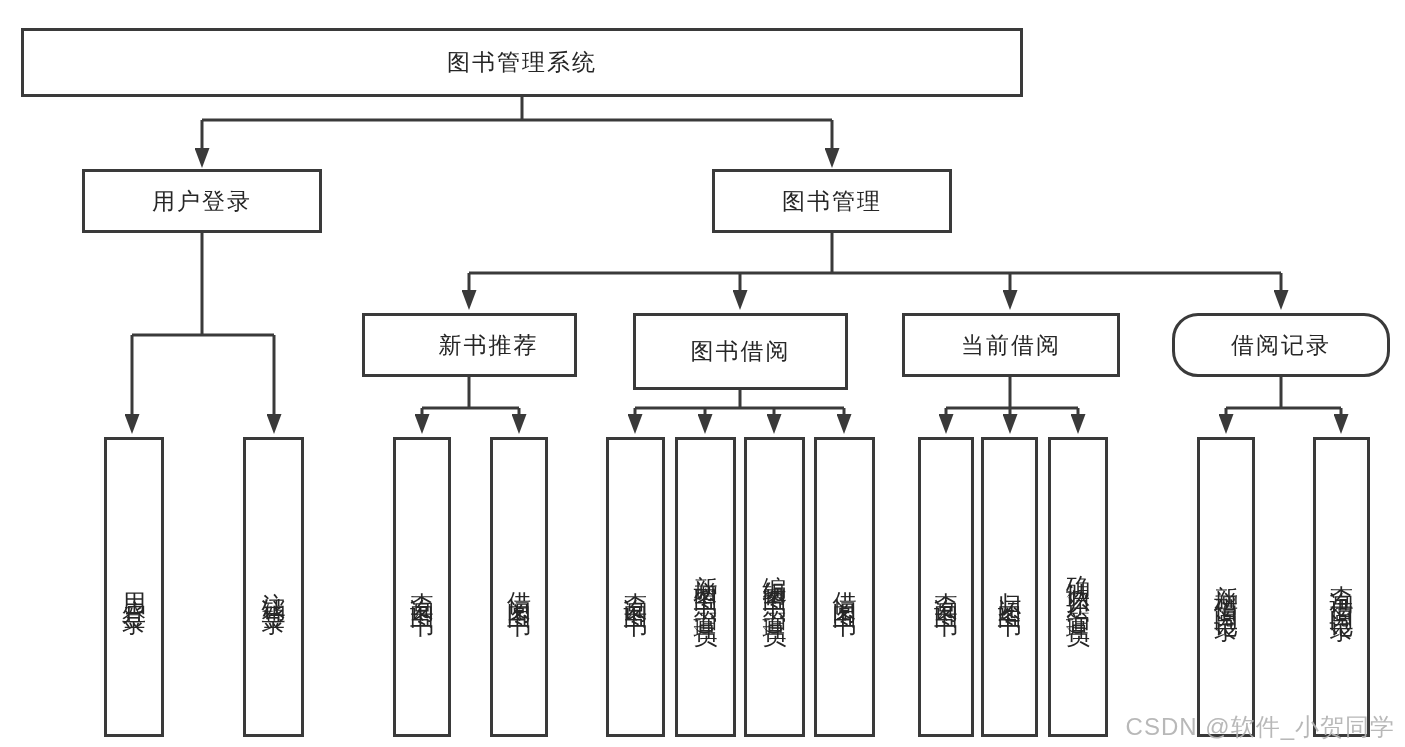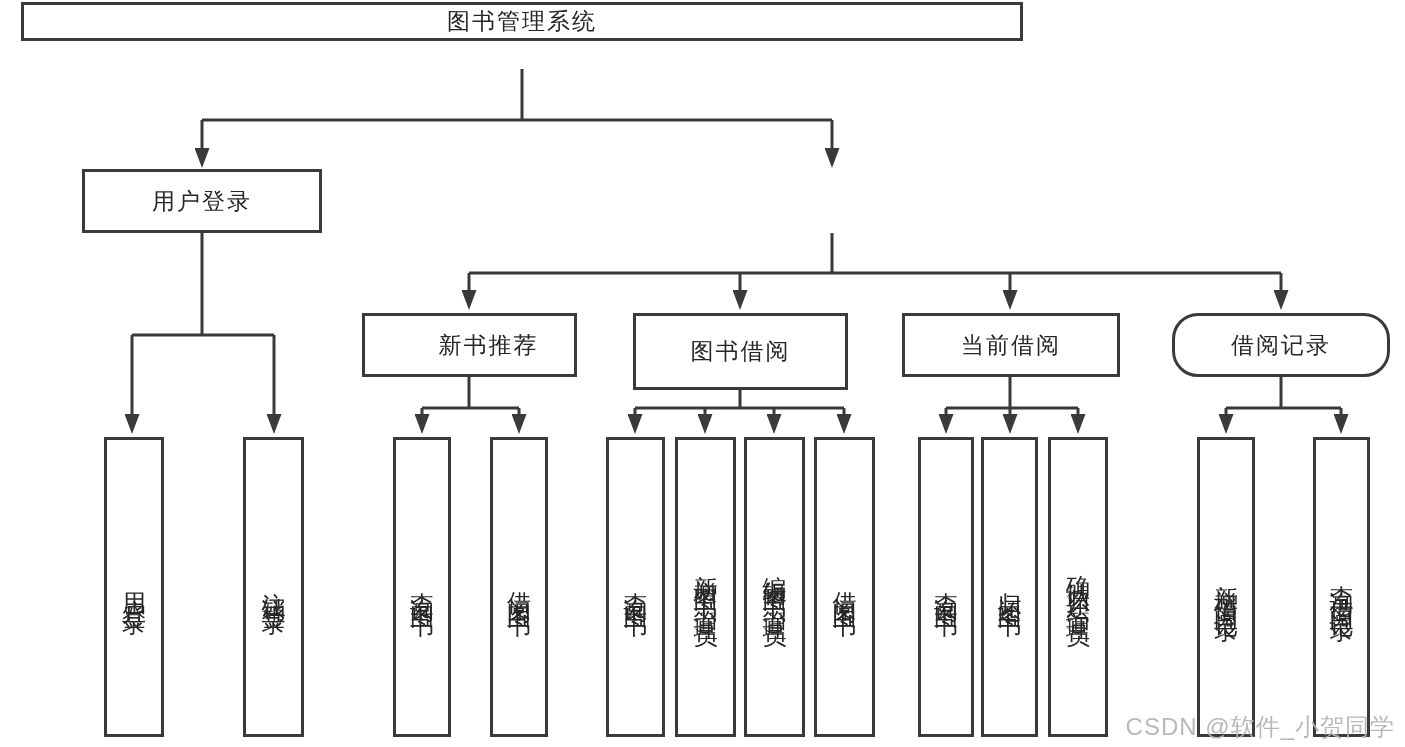--- a/index.html
+++ b/index.html
@@ -67,26 +67,29 @@
     <path d="M705 408 V429" marker-end="url(#arrow)"></path>
     <path d="M774 408 V429" marker-end="url(#arrow)"></path>
     <path d="M844 408 V429" marker-end="url(#arrow)"></path>
     <path d="M946 408 V429" marker-end="url(#arrow)"></path>
     <path d="M1010 408 V429" marker-end="url(#arrow)"></path>
     <path d="M1078 408 V429" marker-end="url(#arrow)"></path>
     <path d="M1226 408 V429" marker-end="url(#arrow)"></path>
     <path d="M1341 408 V429" marker-end="url(#arrow)"></path>
   </svg>
 
-  <div class="box" style="left:21px;top:2px;width:1002px;height:39px;">
+  <div class="box" style="left:21px;top:28px;width:1002px;height:69px;">
     <span class="hlabel">图书管理系统</span>
   </div>
 
   <div class="box" style="left:82px;top:169px;width:240px;height:64px;">
     <span class="hlabel">用户登录</span>
+  </div>
+  <div class="box" style="left:712px;top:169px;width:240px;height:64px;">
+    <span class="hlabel">图书管理</span>
   </div>
 
   <div class="box" style="left:362px;top:313px;width:215px;height:64px;padding-left:38px;">
     <span class="hlabel">新书推荐</span>
   </div>
   <div class="box" style="left:633px;top:313px;width:215px;height:77px;">
     <span class="hlabel">图书借阅</span>
   </div>
   <div class="box" style="left:902px;top:313px;width:218px;height:64px;">
     <span class="hlabel">当前借阅</span>

